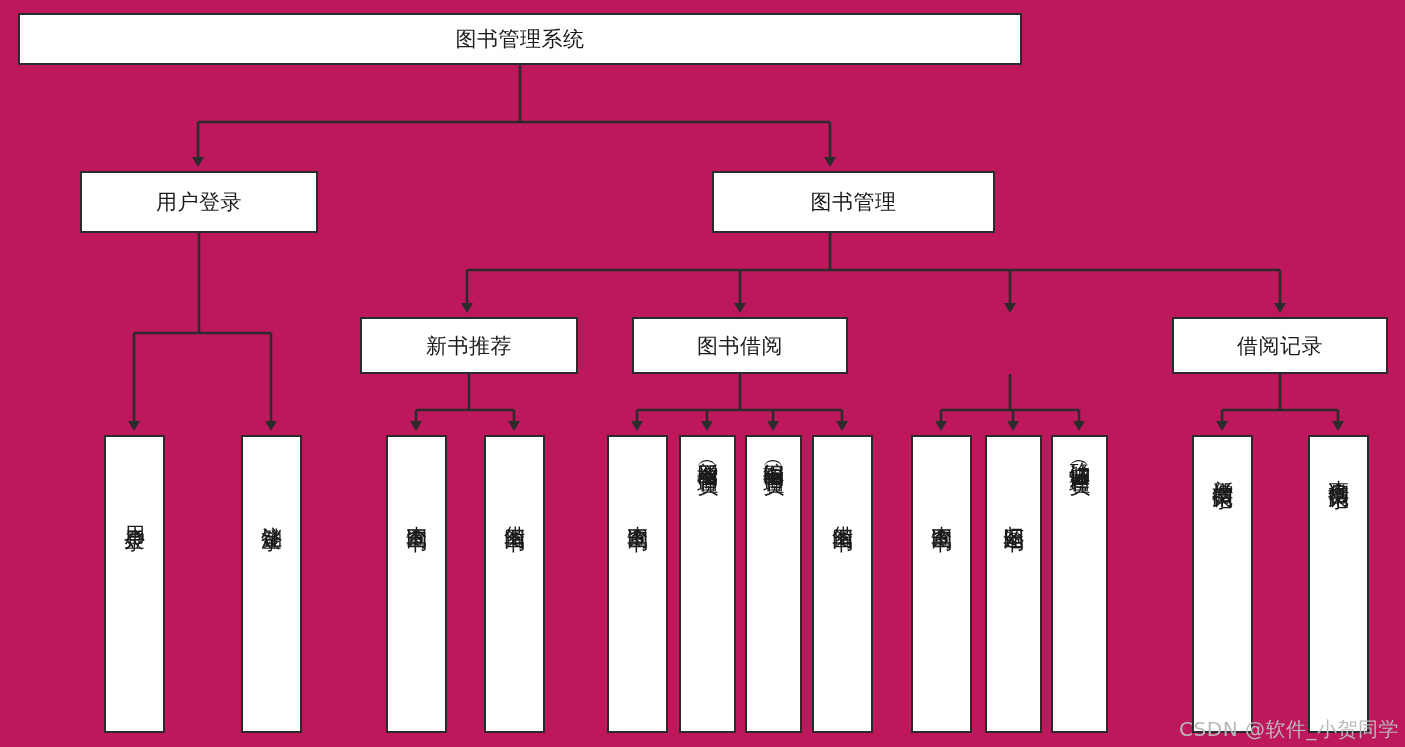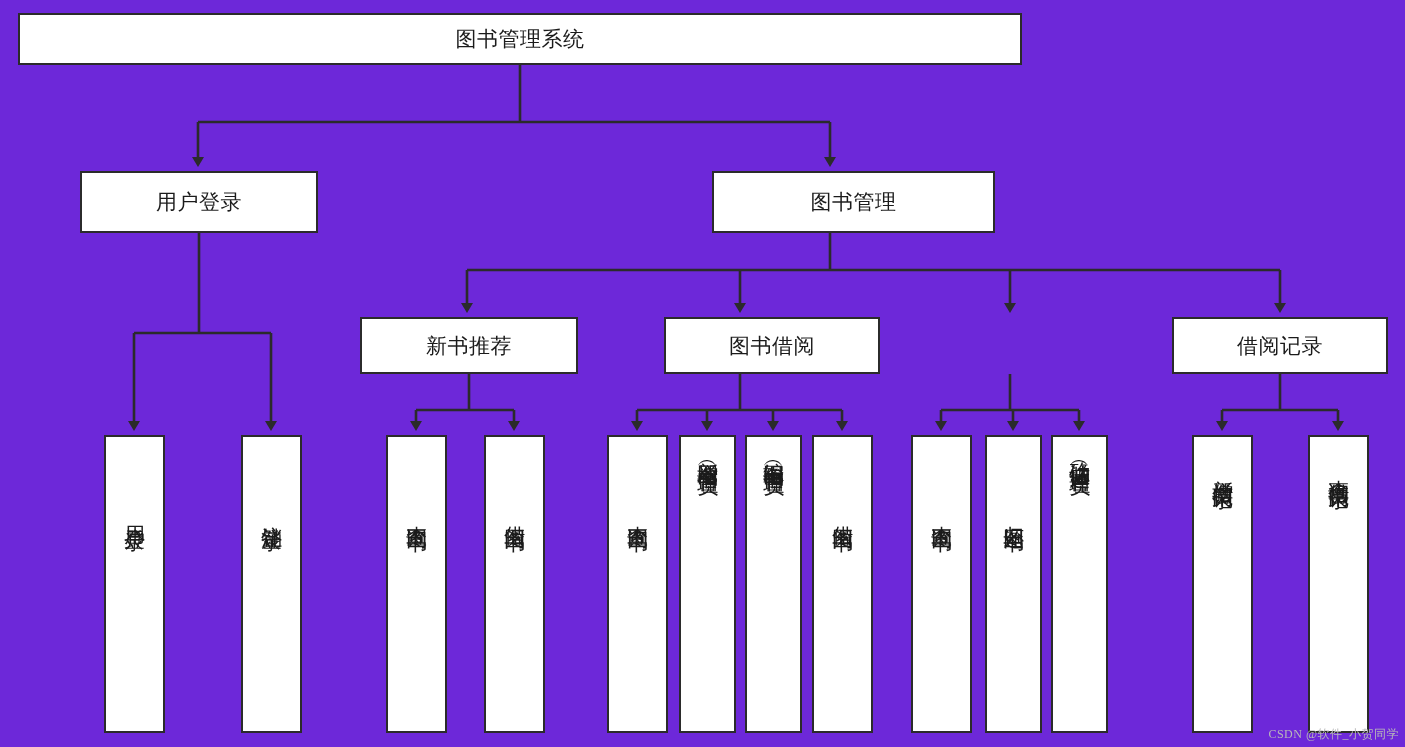--- a/index.html
+++ b/index.html
@@ -7,23 +7,22 @@
     padding: 0;
     background: #ffffff;
   }
   body {
     font-family: "DejaVu Sans", "Liberation Sans", sans-serif;
   }
   #canvas {
     position: relative;
     width: 1405px;
     height: 747px;
-    background: #6d28d9;
+    background: #be185d;
     overflow: hidden;
-    font-family: Liberation Serif, serif;
   }
   svg.wires {
     position: absolute;
     left: 0;
     top: 0;
     width: 1405px;
     height: 747px;
     pointer-events: none;
   }
   .node {
@@ -50,21 +49,21 @@
     text-orientation: upright;
     font-size: 21px;
     line-height: 1.08;
     letter-spacing: 2px;
     white-space: nowrap;
   }
   .watermark {
     position: absolute;
     right: 6px;
     bottom: 4px;
-    font-size: 12px;
+    font-size: 20px;
     color: #b9b9b9;
     white-space: nowrap;
     letter-spacing: 0.5px;
   }
 </style>
 </head>
 <body>
 
 <div id="canvas">
 
@@ -127,21 +126,21 @@
   <div class="node horiz" style="left:80px; top:171px; width:238px; height:62px;">
     <span>用户登录</span>
   </div>
   <div class="node horiz" style="left:712px; top:171px; width:283px; height:62px;">
     <span>图书管理</span>
   </div>
 
   <div class="node horiz" style="left:360px; top:317px; width:218px; height:57px;align-items:center;">
     <span>新书推荐</span>
   </div>
-  <div class="node horiz" style="left:632px; top:317px; width:216px; height:57px;margin-left:32px;">
+  <div class="node horiz" style="left:632px; top:317px; width:216px; height:57px;">
     <span>图书借阅</span>
   </div>
   <div class="node horiz" style="left:1172px; top:317px; width:216px; height:57px;">
     <span>借阅记录</span>
   </div>
 
   <div class="node vert" style="left:104px; top:435px; width:61px; height:298px; padding-top:72px;">
     <span class="vlabel">用户登录</span>
   </div>
   <div class="node vert" style="left:241px; top:435px; width:61px; height:298px; padding-top:72px;">

